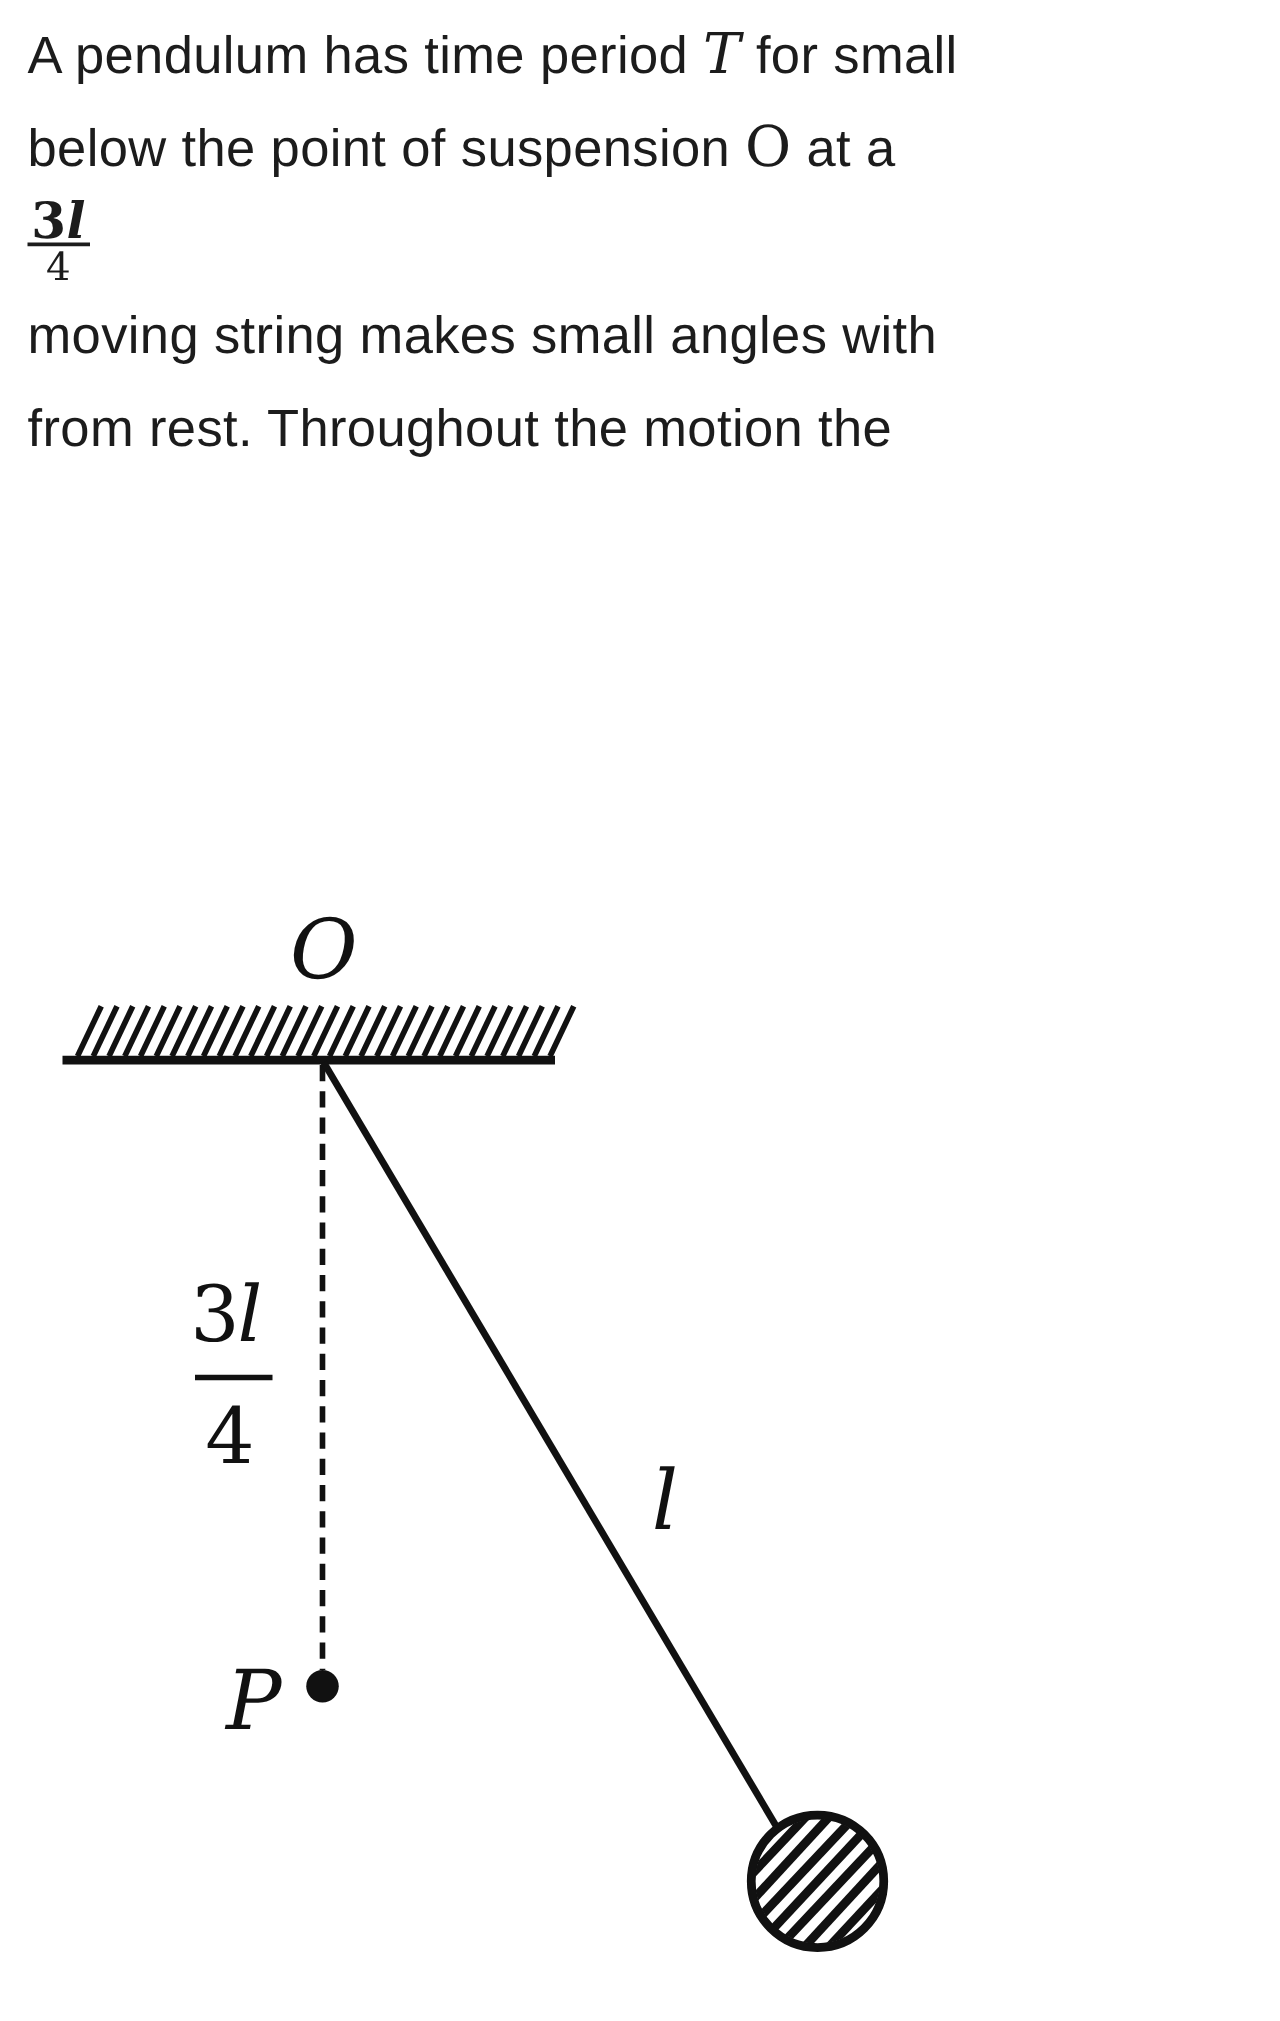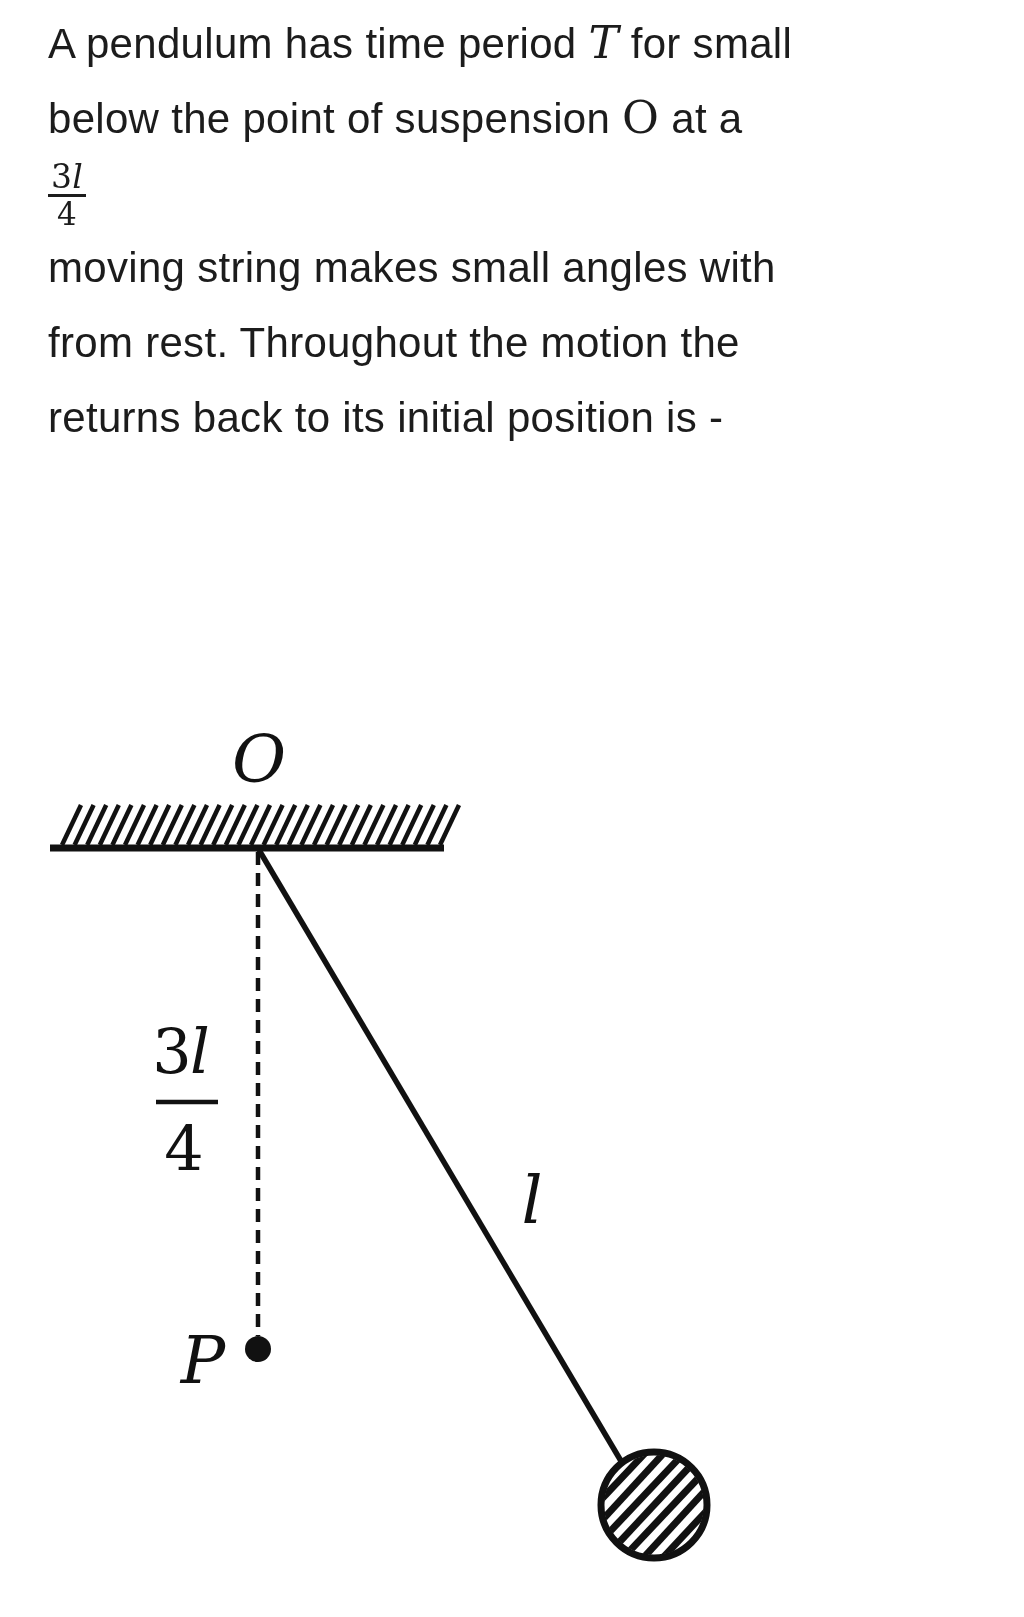--- a/index.html
+++ b/index.html
@@ -1,29 +1,29 @@
 <!DOCTYPE html>
 <html><head>
 <meta charset="utf-8">
 <style>
   html,body{margin:0;padding:0;background:#fff;}
   .page{position:relative;width:1024px;height:1617px;background:#fff;overflow:hidden;
         font-family:"Liberation Sans",sans-serif;color:#1c1c1c;}
 
   
-  .problem{position:absolute;left:48px;top:5px;width:960px;}
+  .problem{position:absolute;left:22px;top:5px;width:960px;}
   .line{display:block;height:75px;line-height:75px;white-space:pre;
         font-size:42px;letter-spacing:0.3px;}
   .math{font-family:"DejaVu Serif",serif;font-size:45px;}
   .math.it{font-style:italic;}
 
   
   .frac{display:inline-block;text-align:center;vertical-align:middle;
         font-family:"DejaVu Serif",serif;line-height:normal;}
-  .frac .num{display:block;font-size:33px;line-height:31px;padding:0 3px;}
+  .frac .num{display:block;font-size:40px;line-height:31px;padding:0 3px;font-weight:bold;}
   .frac .num .var{font-style:italic;}
   .frac .den{display:block;font-size:31px;line-height:31px;border-top:3px solid #1c1c1c;
              margin-top:2px;padding-top:2px;}
 
   
   .diagram{position:absolute;left:0;top:670px;width:1024px;height:947px;}
   .ink{stroke:#111;}
   text{fill:#111;font-family:"DejaVu Serif",serif;}
   .dlabel{font-size:66px;font-style:italic;text-anchor:middle;}
   .dfrac-num{font-size:62px;text-anchor:middle;}
@@ -44,21 +44,20 @@
 
     <span class="line"><span>below the point of suspension </span><span class="math">O</span><span> at a</span></span>
 
     <span class="line"><span class="frac"><span class="num"><span>3</span><span class="var">l</span></span><span class="den">4</span></span></span>
 
     <span class="line"><span>moving string makes small angles with</span></span>
 
     <span class="line"><span>from rest. Throughout the motion the</span></span>
 
 
-    <span class="line"><span>returns back to its initial position is -</span></span>
   </div>
 
   <svg class="diagram" viewBox="0 0 1024 947" width="1024" height="947">
     <defs>
       <clipPath id="bobClip">
           <circle cx="654" cy="835" r="50"></circle>
         </clipPath>
     </defs>
 
     <text class="dlabel" x="259" y="112">O</text>

